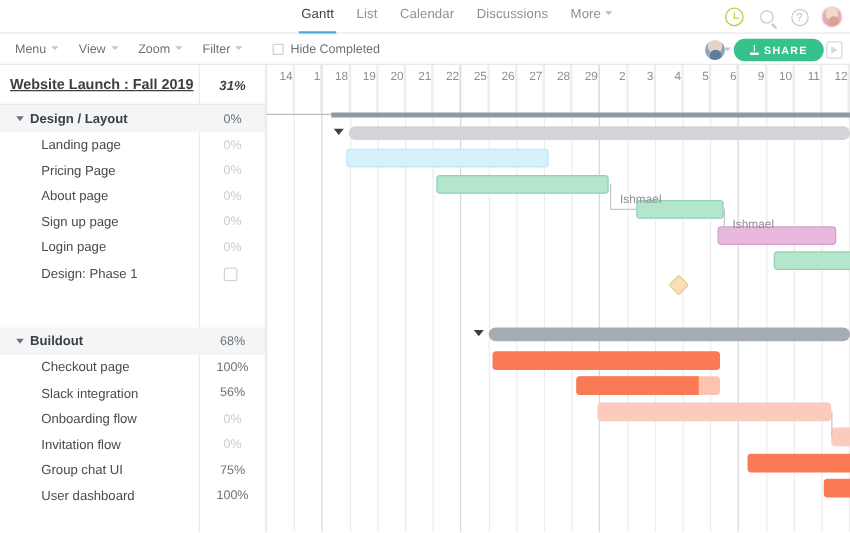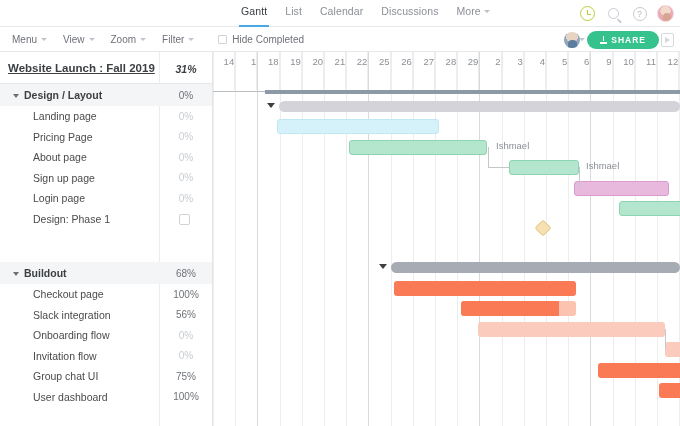--- a/index.html
+++ b/index.html
@@ -225,21 +225,21 @@
   }
   .bar-fill {
     position: absolute; left: 0; top: 0; bottom: 0; border-radius: 3px 0 0 3px;
   }
   .grp-tri {
     position: absolute; width: 0; height: 0;
     border-left: 4px solid transparent; border-right: 4px solid transparent;
     border-top: 5px solid #3c4043;
   }
   .assignee {
-    position: absolute; font-size: 9.5px; color: #8b8f96; white-space: nowrap;
+    position: absolute; font-size: 9.5px; color: #8b8f96; white-space: nowrap; margin-top: 14px;
   }
   .dep { position: absolute; background: #c4c7cb; }
   .milestone {
     position: absolute; width: 12px; height: 12px;
     background: #f7e0b4; border: 1px solid #e7c98d; transform: rotate(45deg);
     border-radius: 2px;
   }
 </style>
 </head>
 <body>

